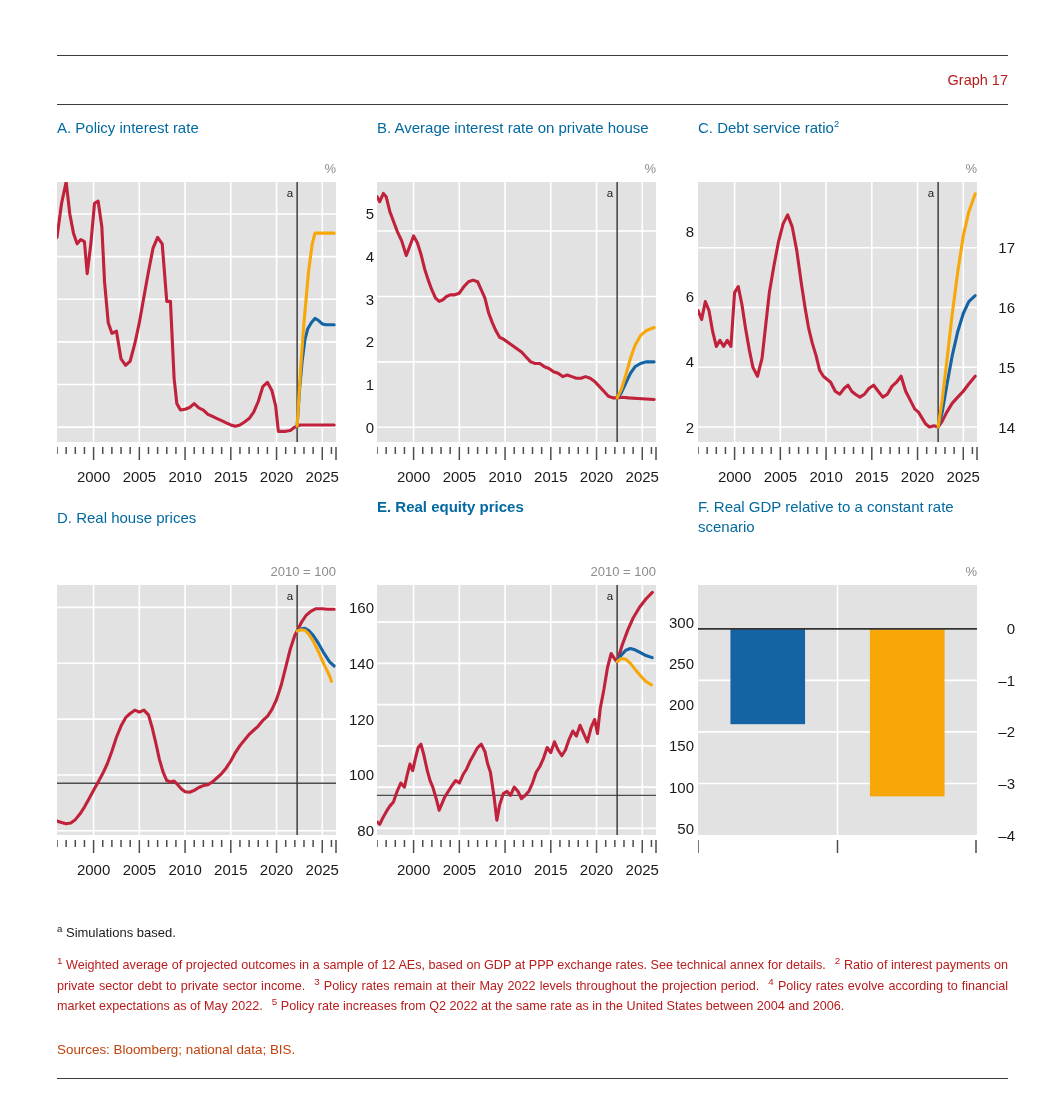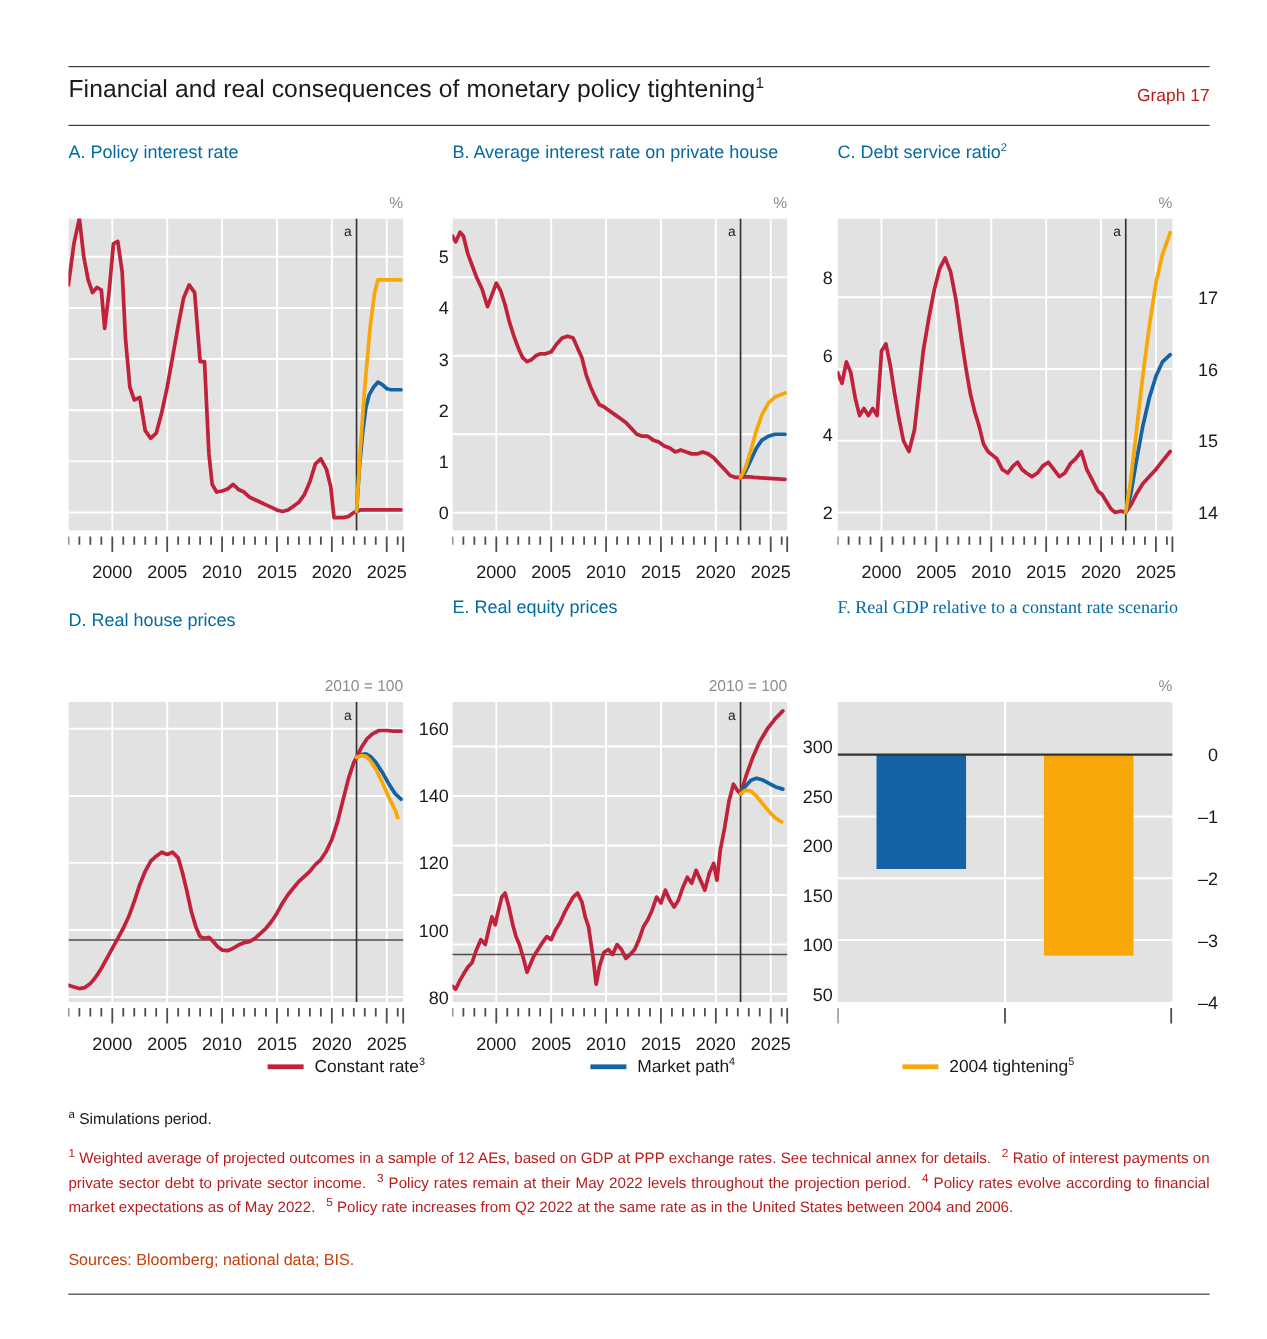--- a/index.html
+++ b/index.html
@@ -53,21 +53,20 @@
   #sources{position:absolute;left:57px;top:1042px;font-size:13.4px;color:#c2410c;}
   .fnsep{display:inline-block;width:9px;}
 </style>
 </head>
 <body>
 
 <div class="page">
 
   <div class="rule" id="rule-top"></div>
 
-  <div id="title"><span>Financial and real consequences of monetary policy tightening</span><sup>1</sup></div>
   <div id="graph-no">Graph 17</div>
 
   <div class="rule" id="rule-under-title"></div>
 
   <div id="panels">
       <div class="panel" style="left: 57px; top: 118px; width: 321px;">
         <div class="panel-title" style="width: 300px;"><span>A. Policy interest rate</span></div>
         <div class="panel-unit" style="left: 0px; width: 279px; top: 43px;">%</div>
         <svg width="321" height="306" style="position: absolute; left: 0px; top: 64px;">
           <rect x="0" y="0" width="279" height="260" fill="#E2E2E2"></rect>
@@ -323,21 +322,21 @@
           <line x1="279" y1="255" x2="279" y2="268" stroke="#4d4d4d" stroke-width="1.5"></line>
           <text x="36.59016393442623" y="290" text-anchor="middle" class="tick-year">2000</text>
           <text x="82.32786885245902" y="290" text-anchor="middle" class="tick-year">2005</text>
           <text x="128.0655737704918" y="290" text-anchor="middle" class="tick-year">2010</text>
           <text x="173.80327868852459" y="290" text-anchor="middle" class="tick-year">2015</text>
           <text x="219.54098360655738" y="290" text-anchor="middle" class="tick-year">2020</text>
           <text x="265.27868852459017" y="290" text-anchor="middle" class="tick-year">2025</text>
         </svg>
       </div>
       <div class="panel" style="left: 377px; top: 497px; width: 321px;">
-        <div class="panel-title" style="width: 300px;"><span>E. Real equity prices</span></div>
+        <div class="panel-title" style="width: 300px; font-weight: bold;"><span>E. Real equity prices</span></div>
         <div class="panel-unit" style="left: 0px; width: 279px; top: 67px;">2010 = 100</div>
         <svg width="321" height="296" style="position: absolute; left: 0px; top: 88px;">
           <rect x="0" y="0" width="279" height="250" fill="#E2E2E2"></rect>
           <line x1="0" y1="243.3993399339934" x2="279" y2="243.3993399339934" stroke="#FFFFFF" stroke-width="1.6"></line>
           <line x1="0" y1="202.14521452145215" x2="279" y2="202.14521452145215" stroke="#FFFFFF" stroke-width="1.6"></line>
           <line x1="0" y1="160.89108910891088" x2="279" y2="160.89108910891088" stroke="#FFFFFF" stroke-width="1.6"></line>
           <line x1="0" y1="119.63696369636963" x2="279" y2="119.63696369636963" stroke="#FFFFFF" stroke-width="1.6"></line>
           <line x1="0" y1="78.38283828382839" x2="279" y2="78.38283828382839" stroke="#FFFFFF" stroke-width="1.6"></line>
           <line x1="0" y1="37.12871287128712" x2="279" y2="37.12871287128712" stroke="#FFFFFF" stroke-width="1.6"></line>
           <line x1="36.59016393442623" y1="0" x2="36.59016393442623" y2="250" stroke="#FFFFFF" stroke-width="1.6"></line>
@@ -392,21 +391,21 @@
           <line x1="279" y1="255" x2="279" y2="268" stroke="#4d4d4d" stroke-width="1.5"></line>
           <text x="36.59016393442623" y="290" text-anchor="middle" class="tick-year">2000</text>
           <text x="82.32786885245902" y="290" text-anchor="middle" class="tick-year">2005</text>
           <text x="128.0655737704918" y="290" text-anchor="middle" class="tick-year">2010</text>
           <text x="173.80327868852459" y="290" text-anchor="middle" class="tick-year">2015</text>
           <text x="219.54098360655738" y="290" text-anchor="middle" class="tick-year">2020</text>
           <text x="265.27868852459017" y="290" text-anchor="middle" class="tick-year">2025</text>
         </svg>
       </div>
       <div class="panel" style="left: 698px; top: 497px; width: 321px;">
-        <div class="panel-title" style="width: 310px; font-family: Liberation Serif, serif;"><span>F. Real GDP relative to a constant rate scenario</span></div>
+        <div class="panel-title" style="width: 310px;"><span>F. Real GDP relative to a constant rate scenario</span></div>
         <div class="panel-unit" style="left: 0px; width: 279px; top: 67px;">%</div>
         <svg width="321" height="296" style="position: absolute; left: 0px; top: 88px;">
           <rect x="0" y="0" width="279" height="250" fill="#E2E2E2"></rect>
           <line x1="0" y1="95.36082474226802" x2="279" y2="95.36082474226802" stroke="#FFFFFF" stroke-width="1.6"></line>
           <line x1="0" y1="146.90721649484536" x2="279" y2="146.90721649484536" stroke="#FFFFFF" stroke-width="1.6"></line>
           <line x1="0" y1="198.45360824742266" x2="279" y2="198.45360824742266" stroke="#FFFFFF" stroke-width="1.6"></line>
           <line x1="139.5" y1="0" x2="139.5" y2="250" stroke="#FFFFFF" stroke-width="1.6"></line>
           <rect x="32.433749999999996" y="43.814432989690715" width="74.63250000000001" height="95.36082474226805" fill="#1464A5"></rect>
           <rect x="171.93375" y="43.814432989690715" width="74.63250000000001" height="167.5257731958763" fill="#F7A707"></rect>
           <line x1="0" y1="43.814432989690715" x2="279" y2="43.814432989690715" stroke="#333333" stroke-width="1.8"></line>
@@ -415,33 +414,19 @@
           <text x="317" y="152.40721649484536" text-anchor="end" class="axis-num">–2</text>
           <text x="317" y="203.95360824742266" text-anchor="end" class="axis-num">–3</text>
           <text x="317" y="255.5" text-anchor="end" class="axis-num">–4</text>
           <line x1="0" y1="255" x2="0" y2="268" stroke="#4d4d4d" stroke-width="1.5"></line>
           <line x1="139.5" y1="255" x2="139.5" y2="268" stroke="#4d4d4d" stroke-width="1.5"></line>
           <line x1="278" y1="255" x2="278" y2="268" stroke="#4d4d4d" stroke-width="1.5"></line>
         </svg>
       </div>
     </div>
 
-  <div id="legend">
-      <div class="leg-item" style="left: 166px;">
-        <span class="leg-line" style="background: rgb(192, 34, 59);"></span>
-        <span class="leg-text">Constant rate<sup>3</sup></span>
-      </div>
-      <div class="leg-item" style="left: 435px;">
-        <span class="leg-line" style="background: rgb(20, 100, 165);"></span>
-        <span class="leg-text">Market path<sup>4</sup></span>
-      </div>
-      <div class="leg-item" style="left: 695px;">
-        <span class="leg-line" style="background: rgb(247, 167, 7);"></span>
-        <span class="leg-text">2004 tightening<sup>5</sup></span>
-      </div>
-    </div>
-
-  <div id="fn-a"><sup>a</sup><span> Simulations period.</span></div>
+
+  <div id="fn-a"><sup>a</sup><span> Simulations based.</span></div>
   <div id="footnotes"><sup>1</sup><span> Weighted average of projected outcomes in a sample of 12 AEs, based on GDP at PPP exchange rates. See technical annex for details.</span><span class="fnsep"></span><sup>2</sup><span> Ratio of interest payments on private sector debt to private sector income.</span><span class="fnsep"></span><sup>3</sup><span> Policy rates remain at their May 2022 levels throughout the projection period.</span><span class="fnsep"></span><sup>4</sup><span> Policy rates evolve according to financial market expectations as of May 2022.</span><span class="fnsep"></span><sup>5</sup><span> Policy rate increases from Q2 2022 at the same rate as in the United States between 2004 and 2006.</span></div>
   <div id="sources">Sources: Bloomberg; national data; BIS.</div>
 
   <div class="rule" id="rule-bottom"></div>
 </div>
 
 </body></html>

